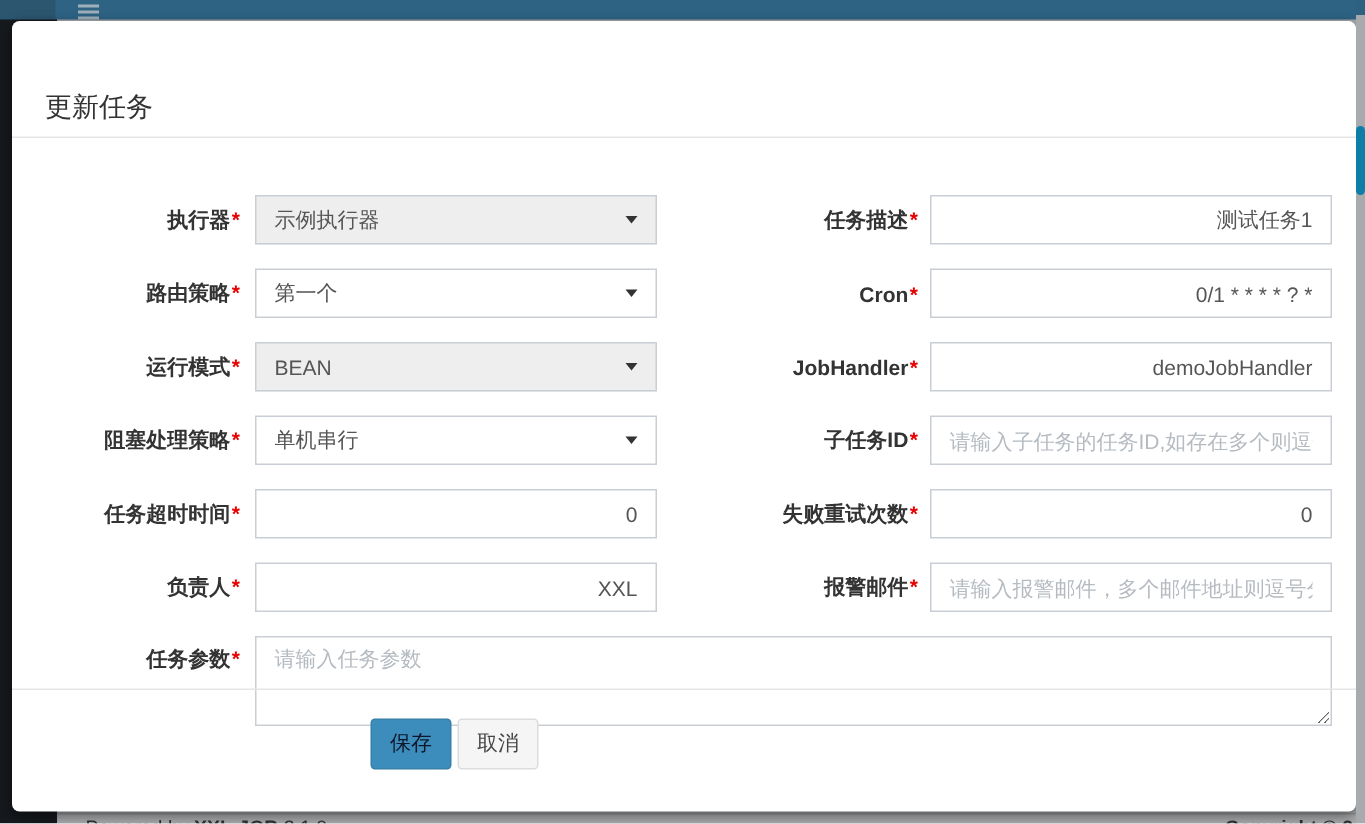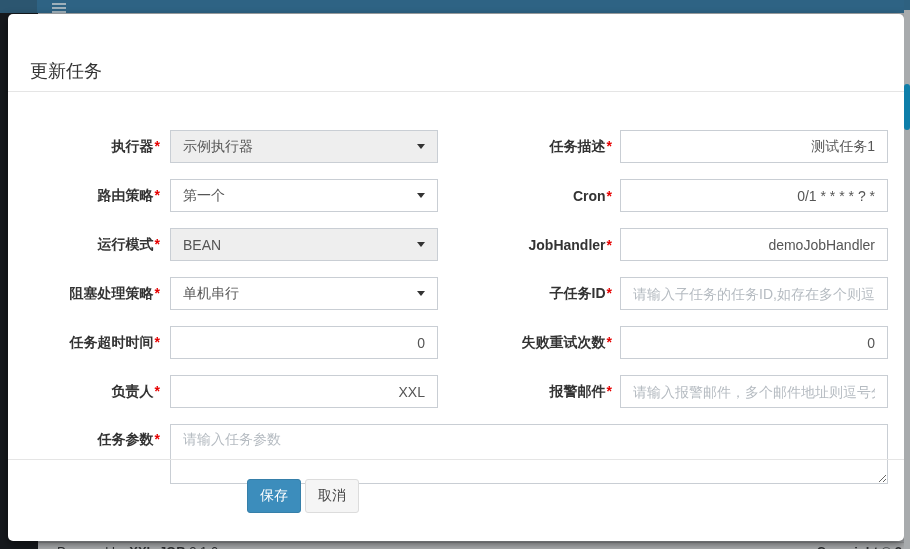--- a/index.html
+++ b/index.html
@@ -56,21 +56,21 @@
   textarea.ctl { width:718px; height:60px; border:1px solid #c9ced4; font-size:14px; color:#555;
            padding:6px 12px; resize:vertical; border-radius:0;
            font-family:"Liberation Sans","DejaVu Sans",sans-serif; outline:none; }
 
   
   .r0{top:68px}.r1{top:117px}.r2{top:166px}.r3{top:215px}.r4{top:264px}.r5{top:313px}.r6{top:362px}
 
   
   .btn { position:absolute; top:19px; height:34px; font-size:14px; border-radius:3px;
          padding:6px 12px; cursor:pointer; font-family:"Liberation Sans","DejaVu Sans",sans-serif; }
-  .btn-save { left:239px; background:#3c8dbc; border:1px solid #367fa9; color:#ffffff; }
+  .btn-save { left:239px; background:#3c8dbc; border:1px solid #367fa9; color:#0f172a; }
   .btn-cancel { left:297px; background:#f5f5f5; border:1px solid #dcdcdc; color:#444; }
 </style>
 </head>
 <body>
 
 <div class="screen">
 
   <div class="bg-navbar">
     <div class="bg-logo"></div>
     <div class="hamburger">

